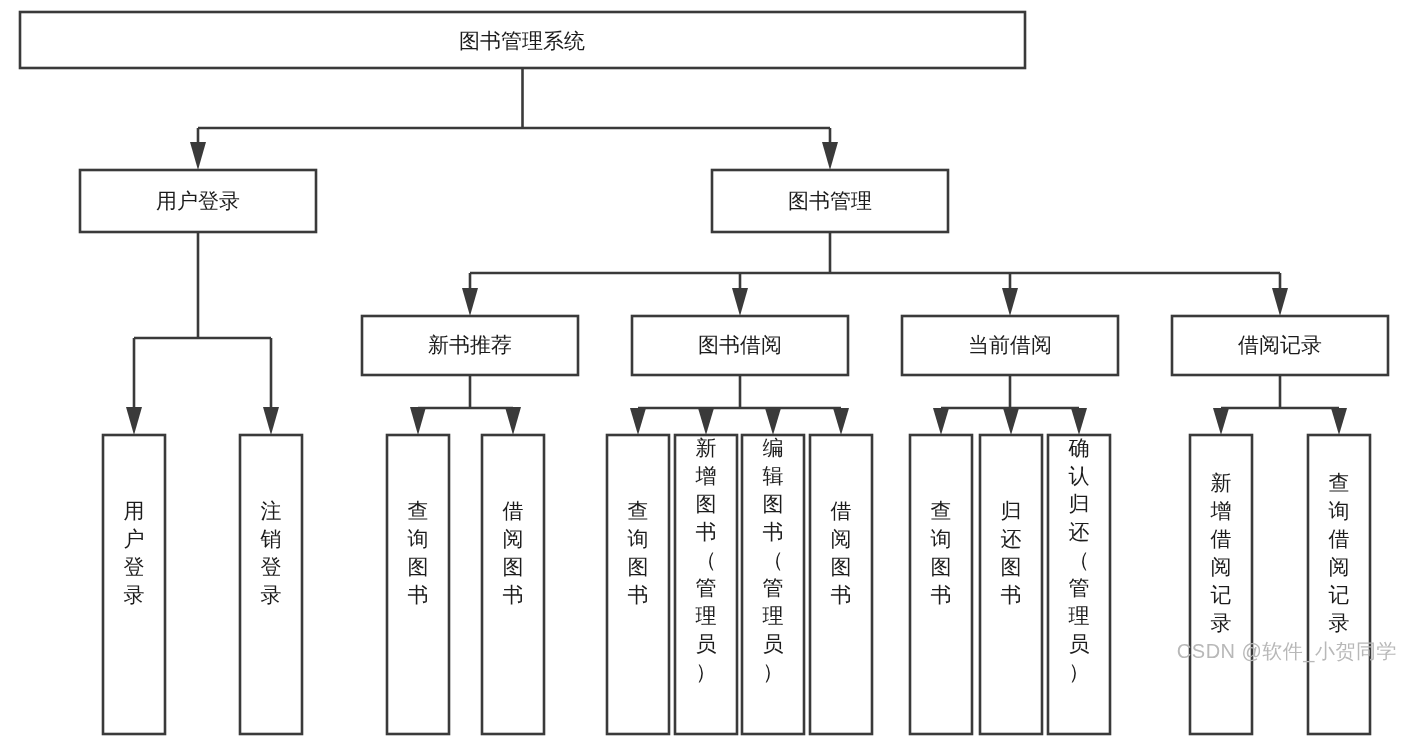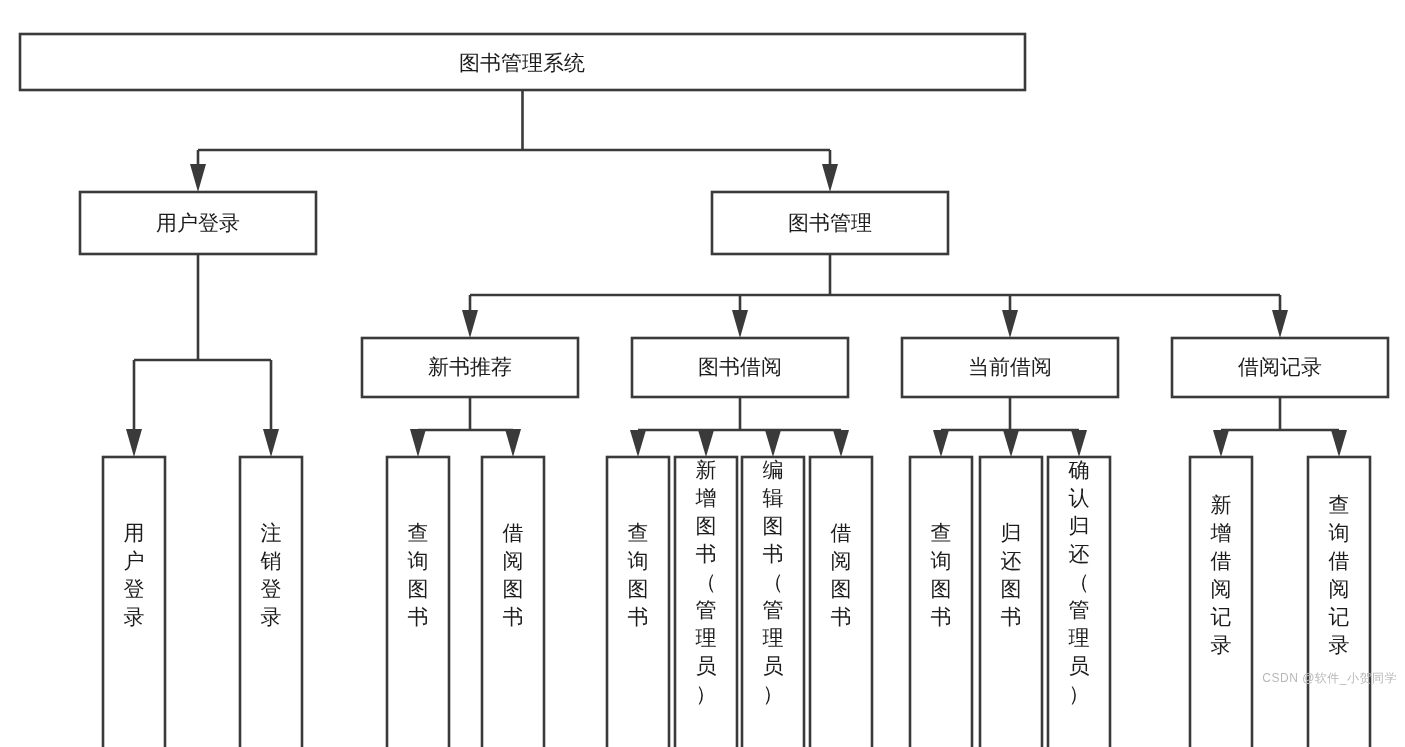--- a/index.html
+++ b/index.html
@@ -11,21 +11,20 @@
     width: 1405px;
     height: 747px;
     font-family: "Liberation Sans", "DejaVu Sans", sans-serif;
     overflow: hidden;
     position: relative;
   }
   #diagram-root {
     position: relative;
     width: 1405px;
     height: 671px;
-    margin-top: 22px;
   }
   svg.diagram {
     position: absolute;
     top: 0;
     left: 0;
     width: 1405px;
     height: 747px;
   }
   .node-box {
     fill: #ffffff;
@@ -53,21 +52,21 @@
     font-family: "Liberation Sans", "DejaVu Sans", sans-serif;
     font-size: 21px;
     fill: #1c1c1c;
     text-anchor: middle;
   }
   .watermark {
     position: absolute;
     right: 8px;
     bottom: 6px;
     font-family: "Liberation Sans", "DejaVu Sans", sans-serif;
-    font-size: 12px;
+    font-size: 20px;
     color: #b8b8b8;
     letter-spacing: 0.5px;
     white-space: nowrap;
     pointer-events: none;
   }
 </style>
 </head>
 <body>
 
 <div id="diagram-root">

